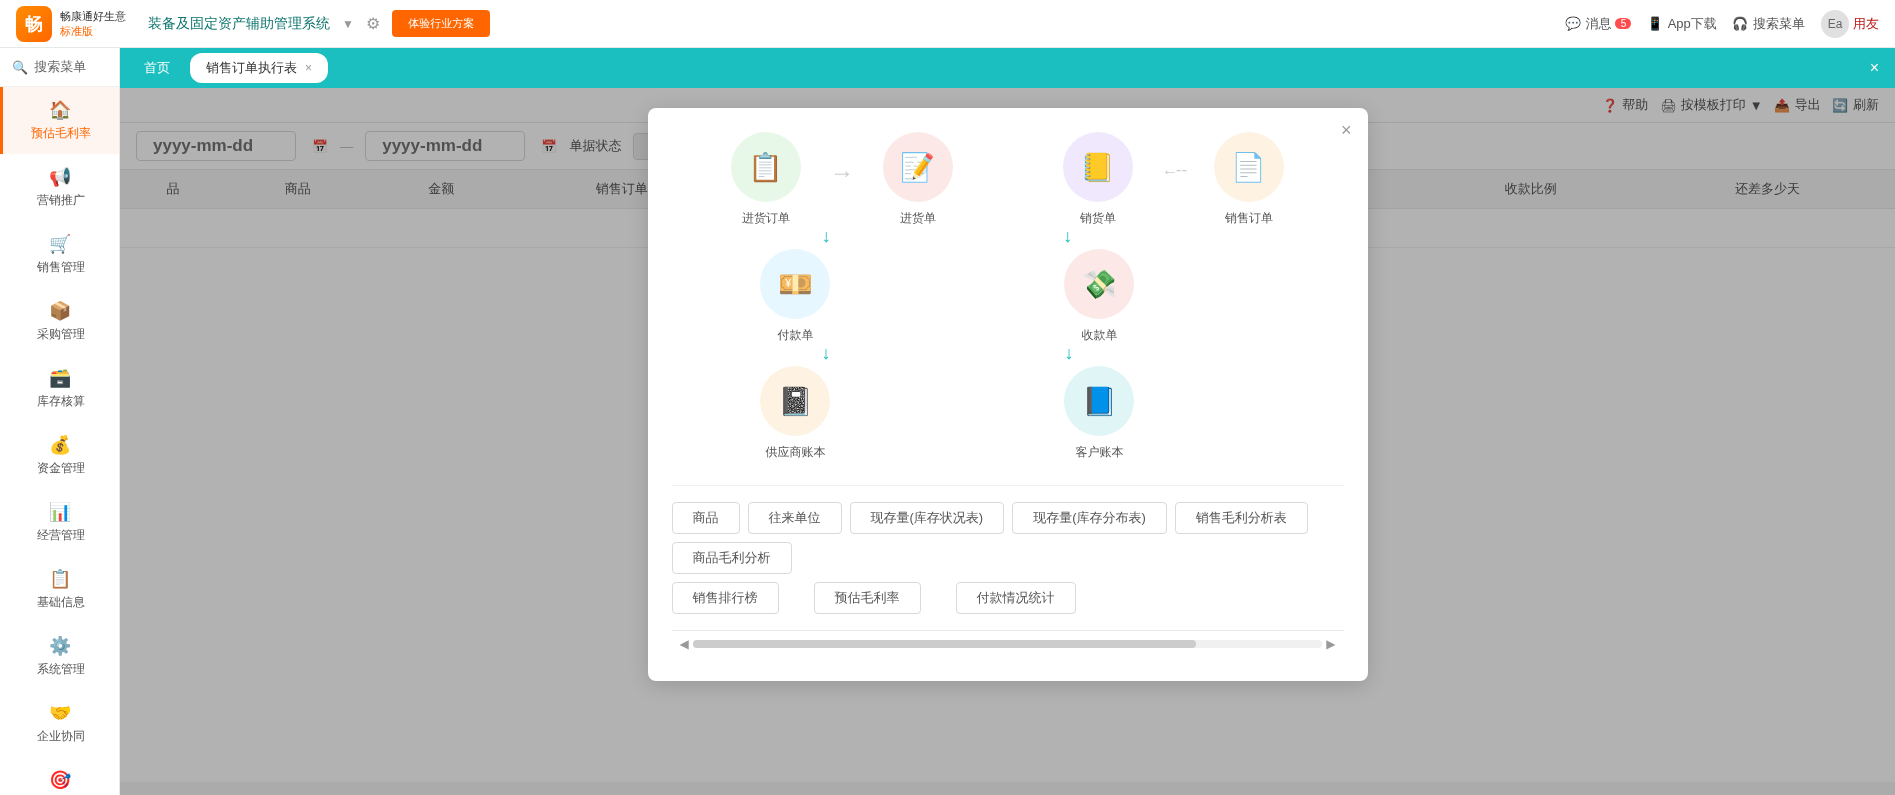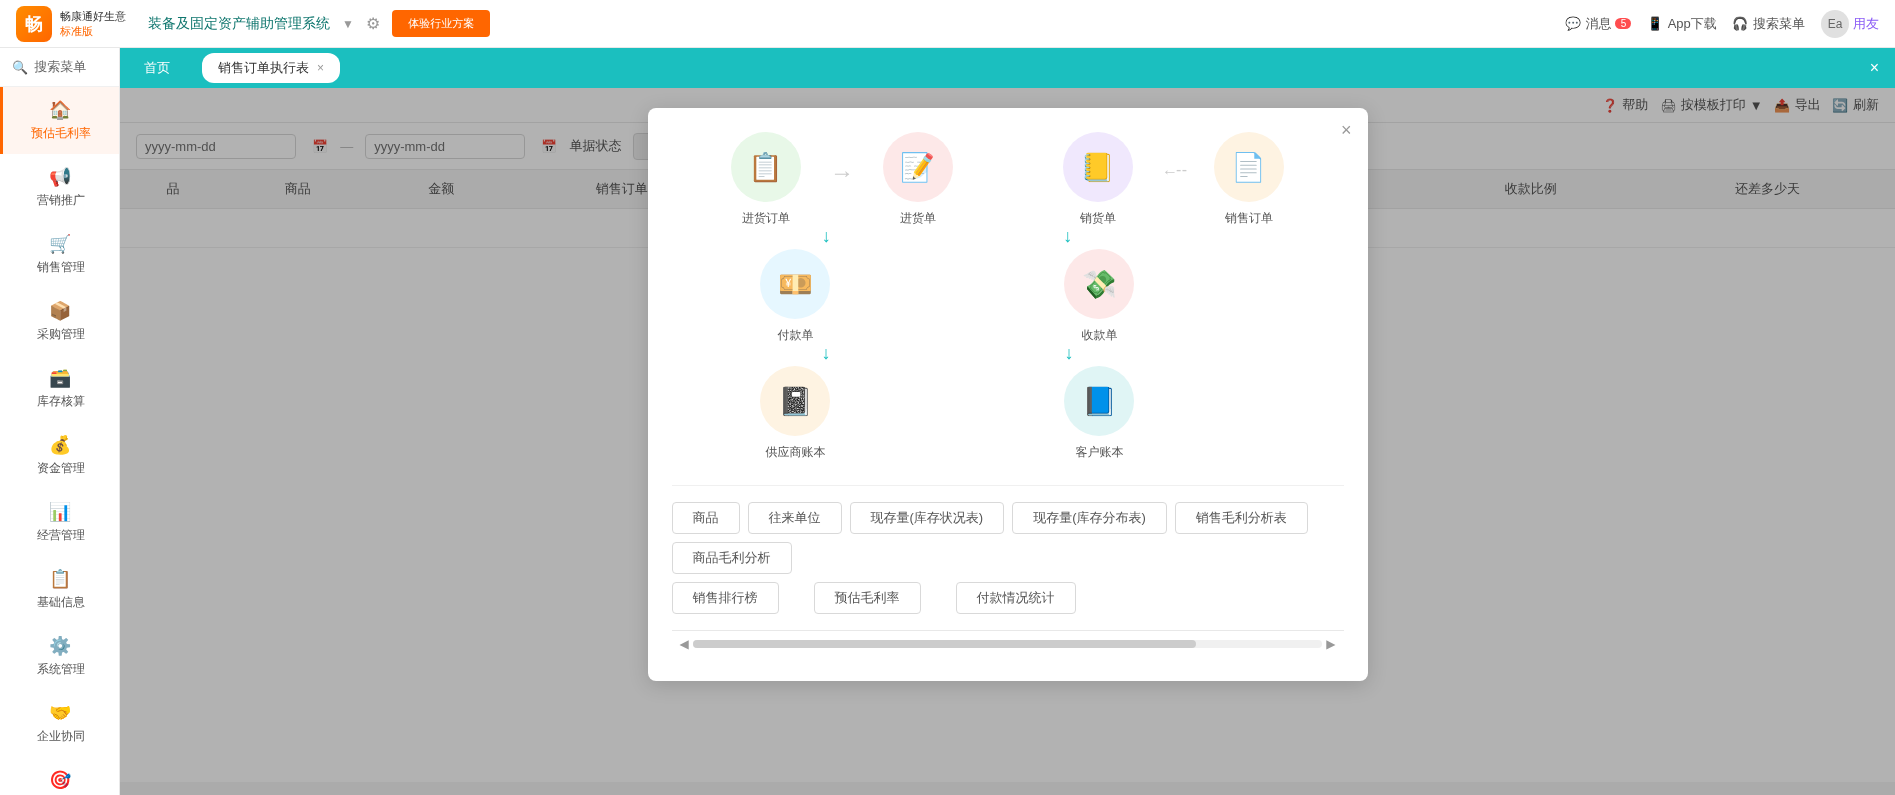--- a/index.html
+++ b/index.html
@@ -27,37 +27,37 @@
     .sidebar { width: 120px; background: #fff; border-right: 1px solid #e8e8e8; display: flex; flex-direction: column; flex-shrink: 0; }
     .search-menu { display: flex; align-items: center; gap: 6px; padding: 10px 12px; color: #666; font-size: 13px; cursor: pointer; border-bottom: 1px solid #f0f0f0; }
     .sidebar-item { display: flex; flex-direction: column; align-items: center; padding: 12px 8px; cursor: pointer; color: #555; font-size: 12px; gap: 4px; border-left: 3px solid transparent; }
     .sidebar-item.active { background: #fff5f0; color: #ff6600; border-left-color: #ff6600; }
     .sidebar-icon { font-size: 18px; }
 
     
     .content-area { flex: 1; display: flex; flex-direction: column; overflow: hidden; }
 
     
-    .tab-bar { height: 40px; background: #1bbfbf; display: flex; align-items: center; padding: 0 8px; gap: 16px; flex-shrink: 0; }
+    .tab-bar { height: 40px; background: #1bbfbf; display: flex; align-items: center; padding: 0 8px; gap: 4px; flex-shrink: 0; }
     .tab { padding: 6px 16px; border-radius: 4px 4px 0 0; cursor: pointer; font-size: 13px; display: flex; align-items: center; gap: 8px; }
     .tab.home { background: transparent; color: white; font-weight: 500; }
     .tab.active { background: white; color: #333; border-radius: 12px; }
     .tab-close { color: #999; font-size: 12px; }
     .tab-close-right { margin-left: auto; color: white; font-size: 16px; padding: 0 8px; cursor: pointer; }
 
     
     .page-content { flex: 1; background: #f5f5f5; overflow: hidden; position: relative; }
 
     
     .toolbar-row { background: white; padding: 8px 16px; display: flex; align-items: center; justify-content: flex-end; gap: 12px; border-bottom: 1px solid #e8e8e8; }
     .toolbar-btn { display: flex; align-items: center; gap: 4px; color: #555; font-size: 13px; cursor: pointer; }
 
     
     .filter-row { background: white; padding: 8px 16px; display: flex; align-items: center; gap: 12px; border-bottom: 1px solid #e8e8e8; }
-    .filter-input { border: 1px solid #d9d9d9; border-radius: 4px; padding: 4px 8px; font-size: 13px; width: 160px; color: #bbb; }
+    .filter-input { border: 1px solid #d9d9d9; border-radius: 4px; padding: 4px 16px; font-size: 17px; width: 160px; color: #bbb; font-weight: bold; }
     .filter-label { color: #555; font-size: 13px; }
     .filter-select { border: 1px solid #d9d9d9; border-radius: 4px; padding: 4px 8px; font-size: 13px; width: 160px; color: #bbb; }
     .query-btn { background: #ff6600; color: white; border: none; padding: 5px 20px; border-radius: 4px; cursor: pointer; font-size: 13px; }
     .set-btn { background: white; color: #ff6600; border: 1px solid #ff6600; padding: 5px 12px; border-radius: 4px; cursor: pointer; font-size: 13px; }
     .more-conditions { color: #1bbfbf; font-size: 13px; cursor: pointer; }
     .calendar-icon { color: #bbb; cursor: pointer; margin-left: 4px; }
 
     
     .table-container { background: white; overflow: auto; }
     .data-table { width: 100%; border-collapse: collapse; }
@@ -89,21 +89,21 @@
     .function-buttons { display: flex; flex-wrap: wrap; gap: 8px; }
     .func-btn { border: 1px solid #d9d9d9; background: white; padding: 6px 20px; border-radius: 4px; font-size: 13px; color: #555; cursor: pointer; }
 
     
     .scroll-bar-area { border-top: 1px solid #e8e8e8; padding: 6px 8px; display: flex; align-items: center; gap: 4px; }
     .scroll-track { flex: 1; height: 8px; background: #f0f0f0; border-radius: 4px; }
     .scroll-thumb { width: 80%; height: 8px; background: #ccc; border-radius: 4px; }
     .scroll-arrow { color: #999; cursor: pointer; font-size: 12px; }
 
     .avatar { width: 28px; height: 28px; border-radius: 50%; background: #e0e0e0; display: flex; align-items: center; justify-content: center; color: #666; font-size: 12px; overflow: hidden; }
-    .user-label { color: #8b5cf6; font-size: 13px; }
+    .user-label { color: #b91c1c; font-size: 13px; }
   </style>
 </head>
 <body>
 
 <div class="app-wrapper">
 
   <div class="top-bar">
     <div class="top-bar-left">
       <div class="logo-area">
         <div class="logo-icon">畅</div>

